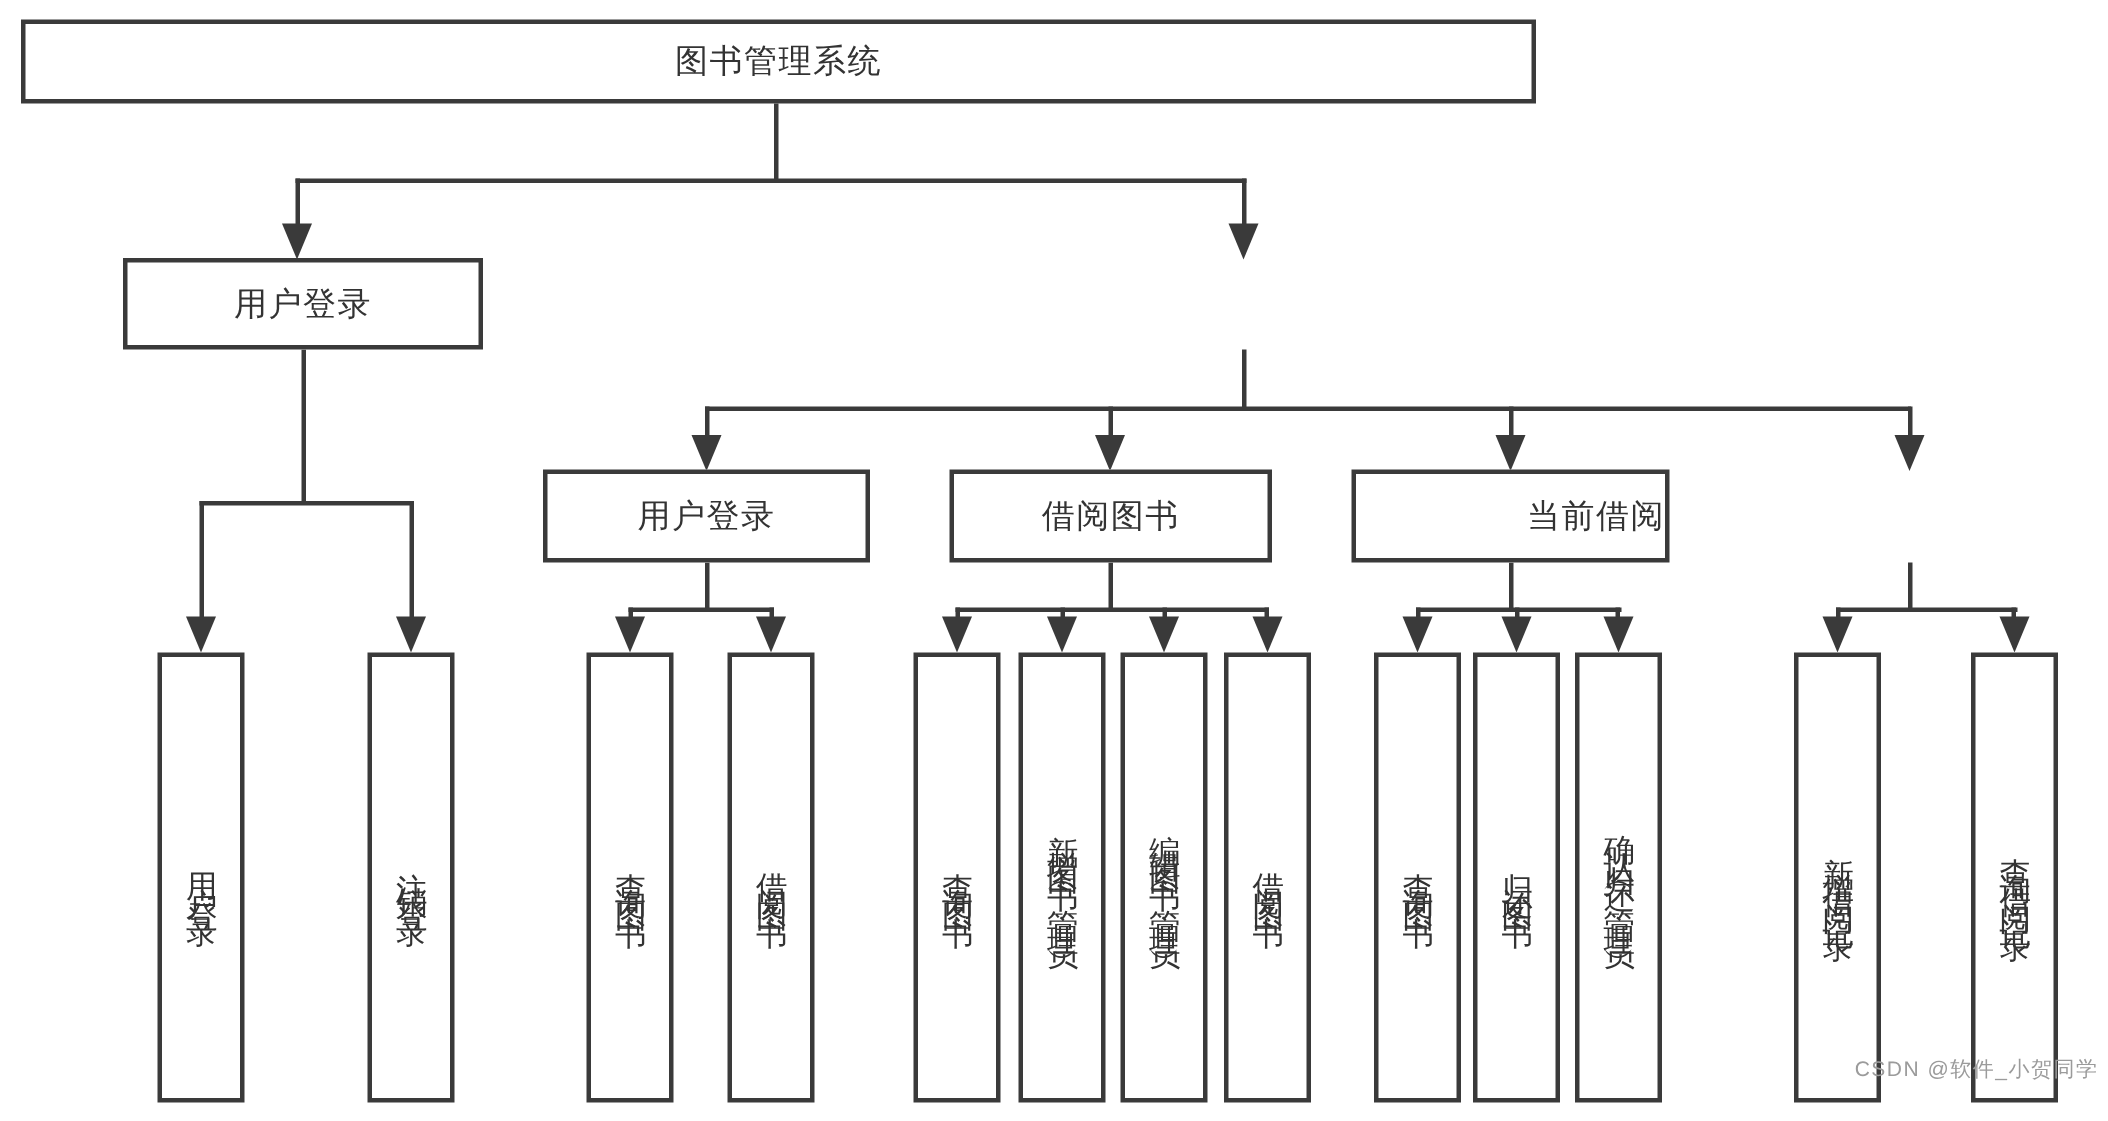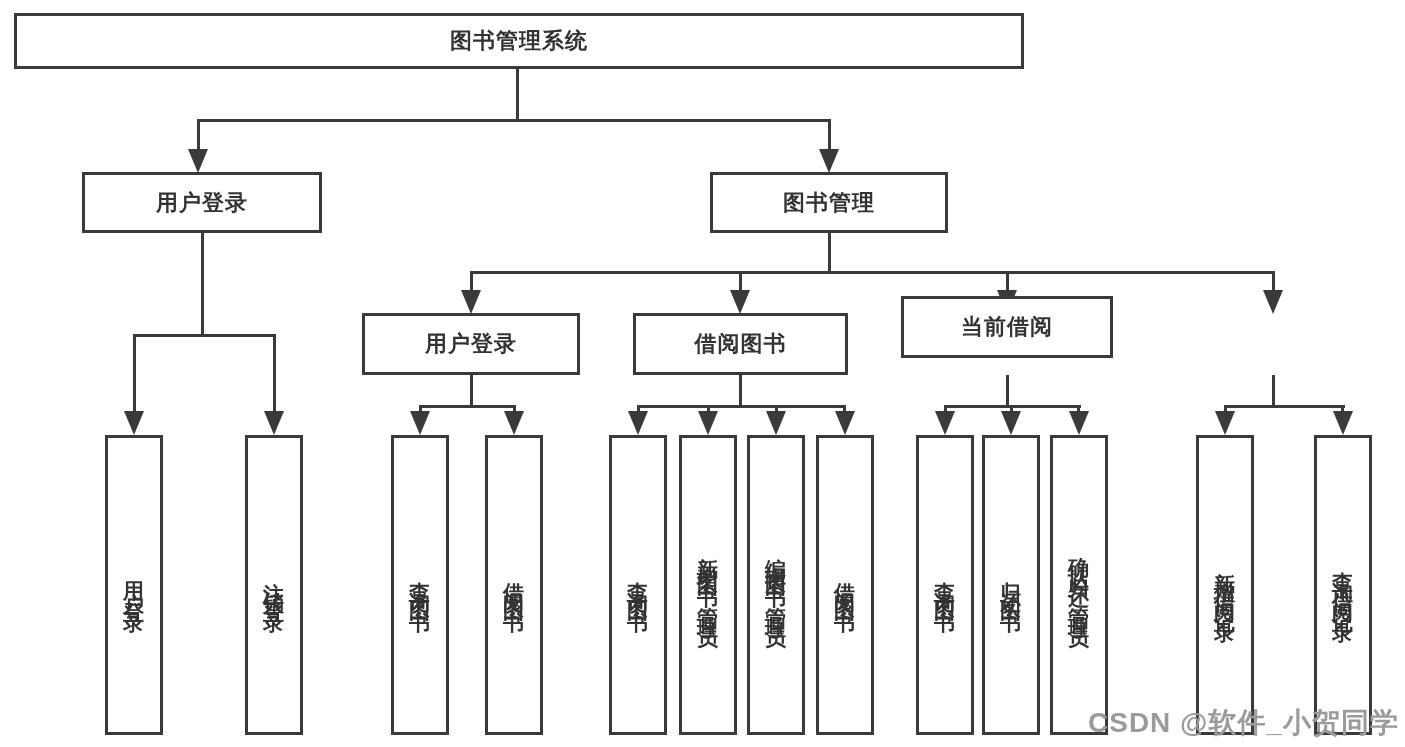--- a/index.html
+++ b/index.html
@@ -4,65 +4,62 @@
 <style>
   :root{
     --line:#3a3a3a; --text:#333333; --background:#ffffff; --watermark:#9b9b9b;
   }
   html,body{margin:0;padding:0;}
   body{
     width:1405px;height:747px;position:relative;overflow:hidden;
     background:var(--background,#fff);color:var(--text,#333);
     font-family:"Liberation Sans","DejaVu Sans",sans-serif;
   }
-  .stage{position:absolute;left:0;top:0;width:1405px;height:664px;font-weight:bold;}
+  .stage{position:absolute;left:0;top:0;width:1405px;height:664px;}
   .node{
     position:absolute;box-sizing:border-box;background:#fff;
     border:3px solid var(--line,#3a3a3a);
     display:flex;align-items:center;justify-content:center;
     z-index:2;
   }
   .node .lbl{font-size:22px;color:var(--text,#333);letter-spacing:1px;white-space:nowrap;}
   .leaf .lbl{
     writing-mode:vertical-rl;text-orientation:mixed;
     font-size:21px;letter-spacing:10px;line-height:1;white-space:normal;
   }
   .vline{position:absolute;width:3px;background:var(--line,#3a3a3a);z-index:1;}
   .hline{position:absolute;height:3px;background:var(--line,#3a3a3a);z-index:1;}
   .arrow{
     position:absolute;width:0;height:0;z-index:1;
     border-left:10px solid transparent;border-right:10px solid transparent;
     border-top:24px solid var(--line,#3a3a3a);
   }
   .watermark{
     position:absolute;top:704px;right:6px;z-index:6;
-    font-size:28px;color:var(--watermark,#9b9b9b);letter-spacing:1px;white-space:nowrap;
+    font-size:14px;color:var(--watermark,#9b9b9b);letter-spacing:1px;white-space:nowrap;
   }
 </style>
 </head>
 <body>
 
 <div class="stage">
 
   <div class="node" style="left:14px;top:13px;width:1010px;height:56px;">
     <span class="lbl">图书管理系统</span>
   </div>
 
   <div class="vline" style="left:516px;top:68px;height:53px;"></div>
   <div class="hline" style="left:197px;top:119px;width:634px;"></div>
   <div class="vline" style="left:197px;top:119px;height:33px;"></div>
   <div class="arrow" style="left:188px;top:149px;"></div>
   <div class="vline" style="left:828px;top:119px;height:33px;"></div>
   <div class="arrow" style="left:819px;top:149px;"></div>
 
   <div class="node" style="left:82px;top:172px;width:240px;height:61px;">
     <span class="lbl">用户登录</span>
-  </div>
-  <div class="node" style="left:710px;top:172px;width:238px;height:61px;">
-    <span class="lbl">图书管理</span>
   </div>
 
   <div class="vline" style="left:201px;top:233px;height:103px;"></div>
   <div class="hline" style="left:133px;top:334px;width:143px;"></div>
   <div class="vline" style="left:133px;top:334px;height:79px;"></div>
   <div class="arrow" style="left:124px;top:411px;"></div>
   <div class="vline" style="left:273px;top:334px;height:79px;"></div>
   <div class="arrow" style="left:264px;top:411px;"></div>
 
   <div class="vline" style="left:828px;top:233px;height:40px;"></div>
@@ -75,21 +72,21 @@
   <div class="arrow" style="left:997px;top:290px;"></div>
   <div class="vline" style="left:1272px;top:271px;height:22px;"></div>
   <div class="arrow" style="left:1263px;top:290px;"></div>
 
   <div class="node" style="left:362px;top:313px;width:218px;height:62px;">
     <span class="lbl">用户登录</span>
   </div>
   <div class="node" style="left:633px;top:313px;width:215px;height:62px;">
     <span class="lbl">借阅图书</span>
   </div>
-  <div class="node" style="left:901px;top:296px;width:212px;height:62px;">
+  <div class="node" style="left:901px;top:313px;width:212px;height:62px;justify-content:flex-end;">
     <span class="lbl">当前借阅</span>
   </div>
 
   <div class="vline" style="left:470px;top:375px;height:32px;"></div>
   <div class="hline" style="left:419px;top:405px;width:97px;"></div>
   <div class="vline" style="left:419px;top:405px;height:10px;"></div>
   <div class="arrow" style="left:410px;top:411px;"></div>
   <div class="vline" style="left:513px;top:405px;height:10px;"></div>
   <div class="arrow" style="left:504px;top:411px;"></div>
 

